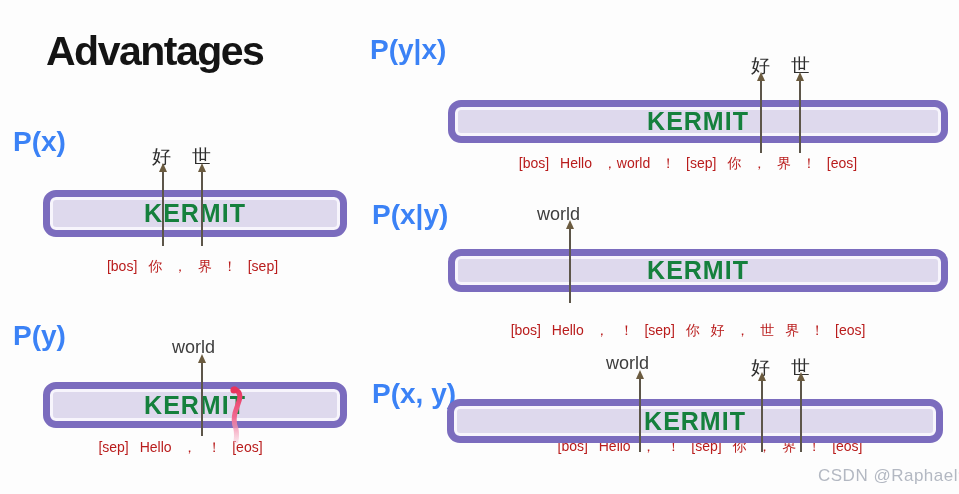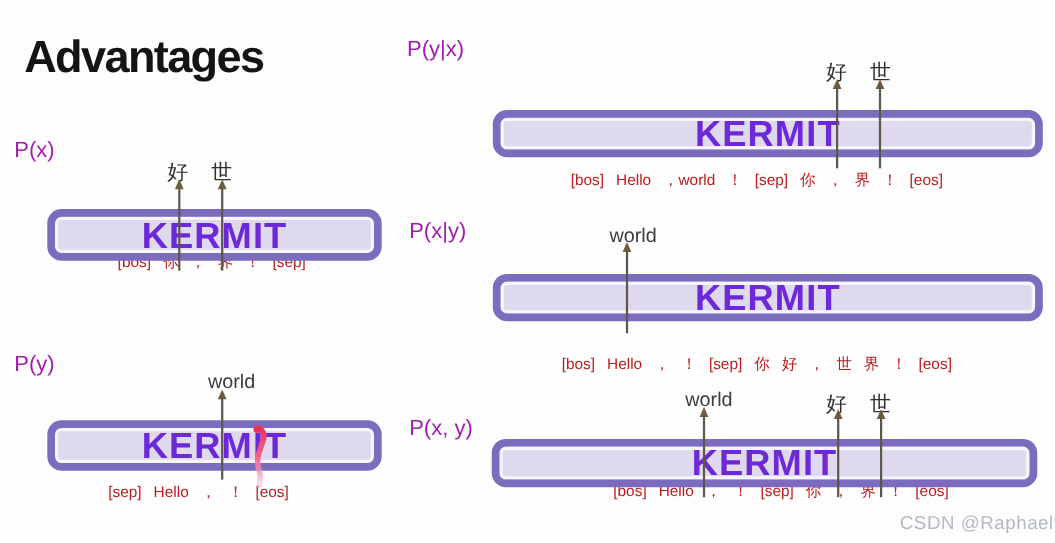--- a/index.html
+++ b/index.html
@@ -3,47 +3,47 @@
 <meta charset="utf-8">
 <style>
   html,body{margin:0;padding:0;}
   body{
     width:959px;height:494px;position:relative;overflow:hidden;
     background:#fdfdfd;
     font-family:"Liberation Sans","DejaVu Sans",sans-serif;
   }
   .abs{position:absolute;}
   .title{
-    left:22px;top:28px;font-size:41px;font-weight:700;letter-spacing:-1.5px;
+    left:46px;top:28px;font-size:41px;font-weight:700;letter-spacing:-1.5px;
     color:#141414;
   }
   .plabel{
-    font-size:20px;font-weight:400;color:#a21caf;letter-spacing:0px;
+    font-size:28px;font-weight:700;color:#3b82f6;letter-spacing:0px;
   }
   .kbox{
     background:#ded9ed;
     border:7px solid #7b6cbe;
     border-radius:13px;
     box-shadow:inset 0 0 0 3px #f7f5fc;
     box-sizing:border-box;
     display:flex;align-items:center;justify-content:center;
     z-index:1;
   }
   .kermit{
-    font-size:33px;font-weight:700;color:#6d28d9;letter-spacing:1px;
+    font-size:25px;font-weight:700;color:#15803d;letter-spacing:1px;
   }
   .tokens{
     font-size:14px;color:#b91c1c;text-align:center;white-space:nowrap;
     word-spacing:7px;z-index:0;
   }
   .out-cjk{
     font-size:19px;color:#2f2f2f;text-align:center;white-space:nowrap;z-index:2;
   }
   .out-word{
-    font-size:18px;color:#3d3d3d;text-align:right;white-space:nowrap;z-index:2;
+    font-size:18px;color:#3d3d3d;text-align:left;white-space:nowrap;z-index:2;
   }
   .arrow{
     position:absolute;width:2px;background:#5d564a;z-index:3;
   }
   .arrow::before{
     content:"";position:absolute;top:-8px;left:-3.5px;
     border-left:4.5px solid transparent;border-right:4.5px solid transparent;
     border-bottom:9px solid #6b5b3f;
   }
   .watermark{
@@ -57,21 +57,21 @@
 <div class="abs title">Advantages</div>
 
 <div class="abs plabel" style="left:13px;top:126px;">P(x)</div>
 <div class="abs out-cjk" style="left:152px;top:144px;">好</div>
 <div class="abs out-cjk" style="left:192px;top:144px;">世</div>
 <div class="arrow" style="left:162px;top:171px;height:75px;"></div>
 <div class="arrow" style="left:201px;top:171px;height:75px;"></div>
 <div class="abs kbox" style="left:43px;top:190px;width:304px;height:47px;">
   <span class="kermit">KERMIT</span>
 </div>
-<div class="abs tokens" style="left:35px;top:230px;width:315px;">[bos] 你 ， 界 ！ [sep]</div>
+<div class="abs tokens" style="left:35px;top:258px;width:315px;">[bos] 你 ， 界 ！ [sep]</div>
 
 <div class="abs plabel" style="left:13px;top:320px;text-align:right;">P(y)</div>
 <div class="abs out-word" style="left:172px;top:337px;width:60px;">world</div>
 <div class="arrow" style="left:201px;top:362px;height:74px;"></div>
 <div class="abs kbox" style="left:43px;top:382px;width:304px;height:46px;">
   <span class="kermit">KERMIT</span>
 </div>
 
 <svg class="abs redmark" style="left:225px;top:386px;" width="26" height="58" viewBox="0 0 26 58">
   <defs>

